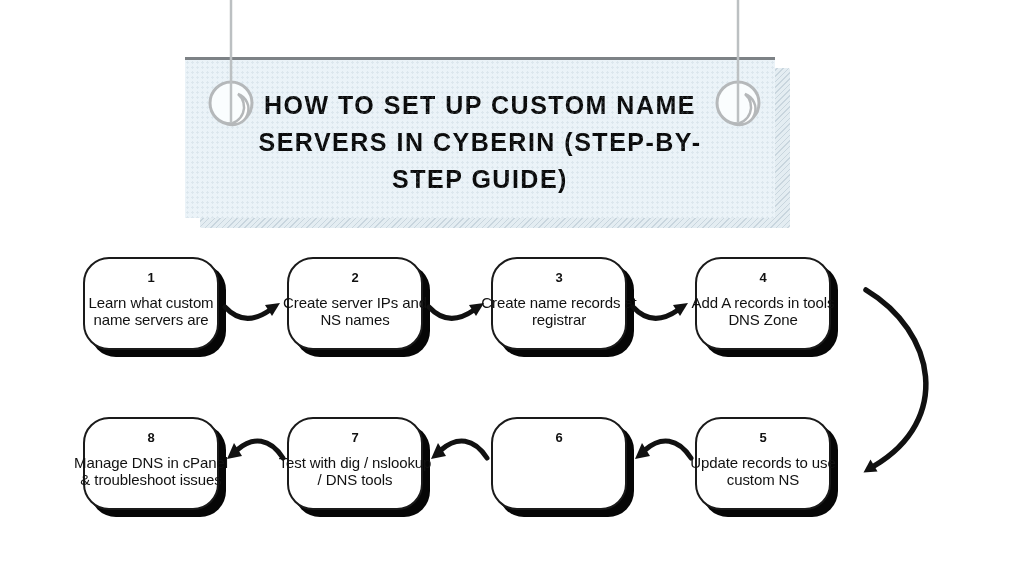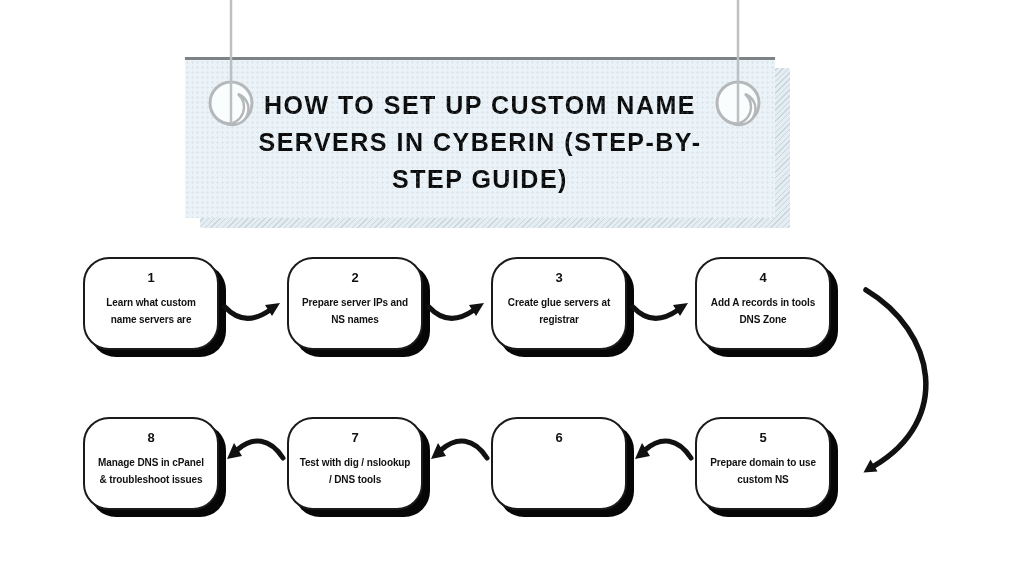--- a/index.html
+++ b/index.html
@@ -30,21 +30,21 @@
   .hanger{position:absolute;top:0;}
   
   .step-box{
     position:absolute;width:136px;height:93px;box-sizing:border-box;
     background:#ffffff;border:2px solid #1a1a1a;border-radius:26px;
     box-shadow:7px 7px 0 #060606;
     display:flex;flex-direction:column;align-items:center;text-align:center;
   }
   .step-num{margin-top:11px;font-size:13px;font-weight:bold;}
   .step-label{
-    margin-top:9px;font-size:10px;font-weight:bold;line-height:17px;
+    margin-top:9px;font-size:15px;font-weight:normal;line-height:17px;
     white-space:pre;letter-spacing:-0.1px;
   }
   .arrow{position:absolute;}
   .r1{top:257px}.r2{top:417px}
   .c1{left:83px}.c2{left:287px}.c3{left:491px}.c4{left:695px}
 </style>
 </head>
 <body>
 
 <div class="canvas">
@@ -67,26 +67,26 @@
     <line x1="26" y1="0" x2="26" y2="123" stroke="#bcc0c2" stroke-width="2.5"></line>
   </svg>
 
   <div class="step-box r1 c1">
     <div class="step-num">1</div>
     <div class="step-label">Learn what custom
 name servers are</div>
   </div>
   <div class="step-box r1 c2">
     <div class="step-num">2</div>
-    <div class="step-label">Prepare server IPs and
+    <div class="step-label">Create server IPs and
 NS names</div>
   </div>
   <div class="step-box r1 c3">
     <div class="step-num">3</div>
-    <div class="step-label">Create glue servers at
+    <div class="step-label">Create name records at
 registrar</div>
   </div>
   <div class="step-box r1 c4">
     <div class="step-num">4</div>
     <div class="step-label">Add A records in tools
 DNS Zone</div>
   </div>
 
   <div class="step-box r2 c1">
     <div class="step-num">8</div>
@@ -96,21 +96,21 @@
   <div class="step-box r2 c2">
     <div class="step-num">7</div>
     <div class="step-label">Test with dig / nslookup
 / DNS tools</div>
   </div>
   <div class="step-box r2 c3">
     <div class="step-num">6</div>
   </div>
   <div class="step-box r2 c4">
     <div class="step-num">5</div>
-    <div class="step-label">Prepare domain to use
+    <div class="step-label">Update records to use
 custom NS</div>
   </div>
 
   <svg class="arrow" style="left:221px;top:296px" width="66" height="32" viewBox="0 0 66 32">
     <path d="M4,11 C17,25 32,26 49,14" fill="none" stroke="#111" stroke-width="5" stroke-linecap="round"></path>
     <polygon points="59,7 51,20 44,9" fill="#111"></polygon>
   </svg>
   <svg class="arrow" style="left:425px;top:296px" width="66" height="32" viewBox="0 0 66 32">
     <path d="M4,11 C17,25 32,26 49,14" fill="none" stroke="#111" stroke-width="5" stroke-linecap="round"></path>
     <polygon points="59,7 51,20 44,9" fill="#111"></polygon>

